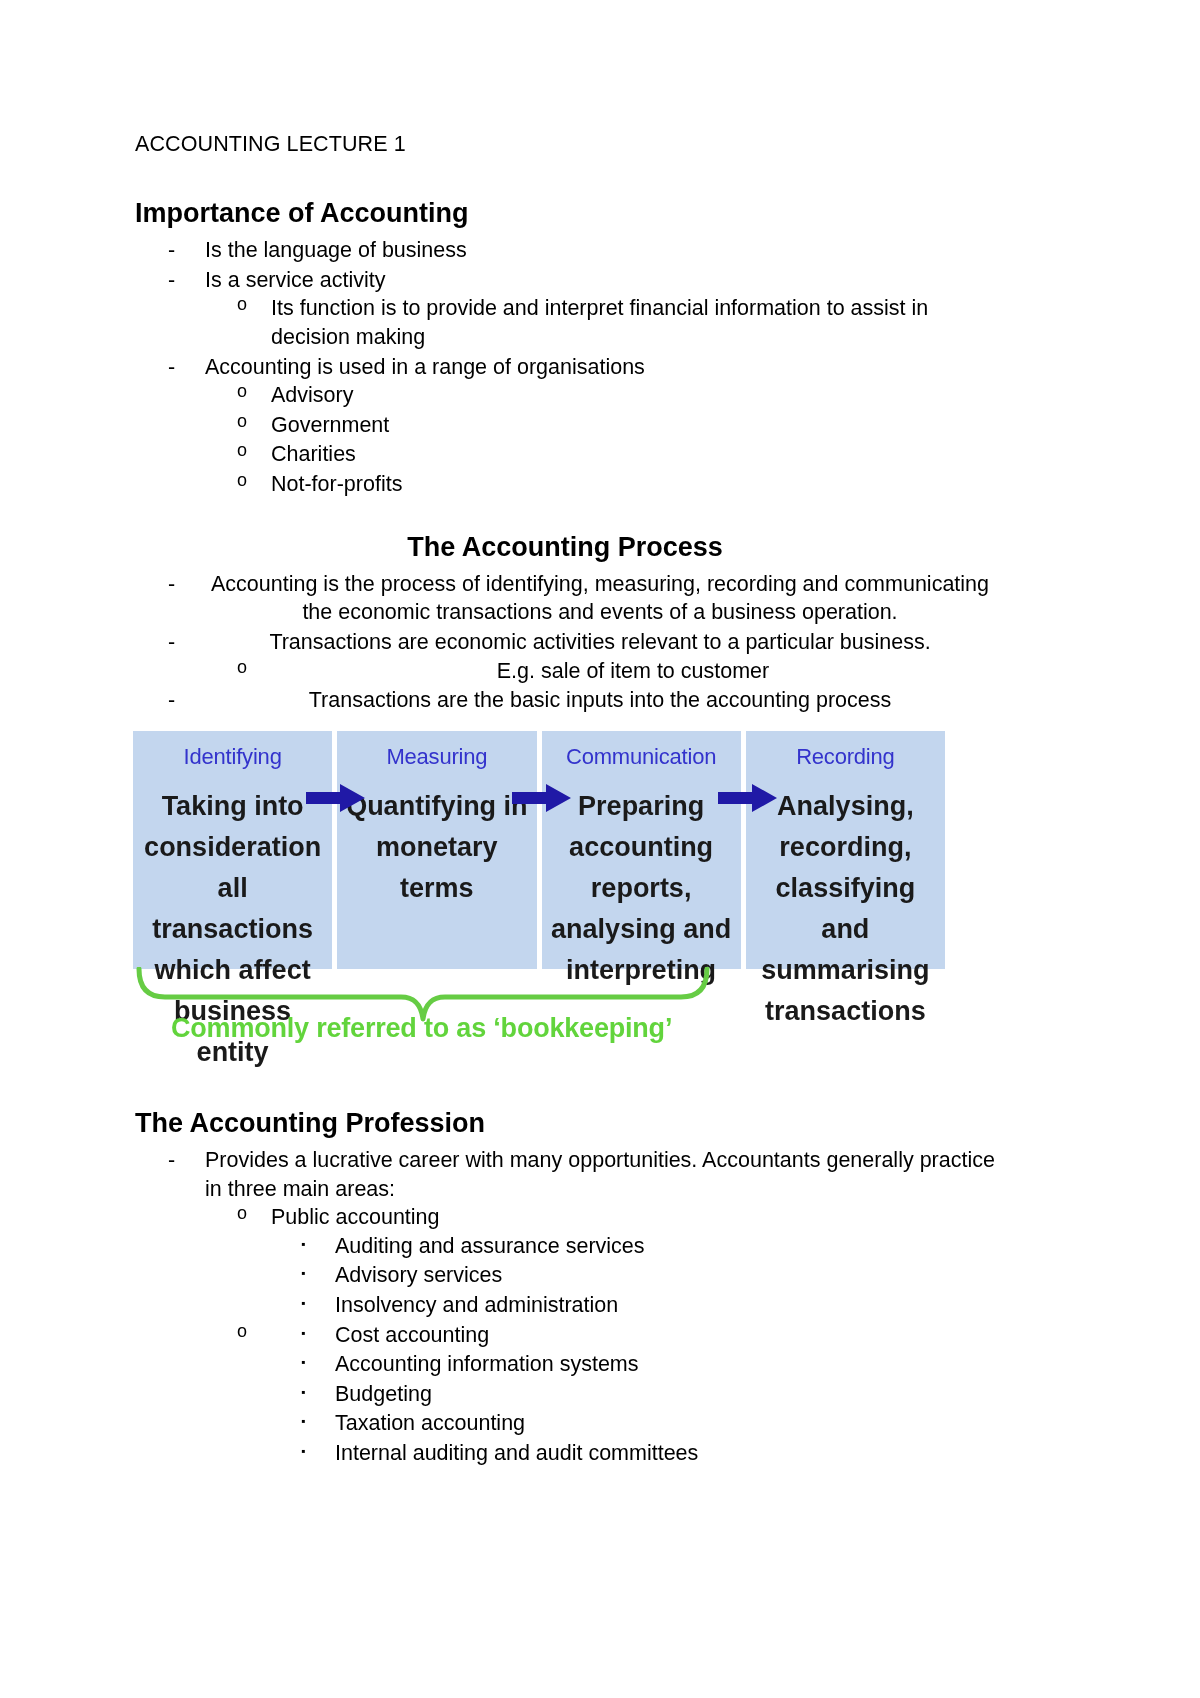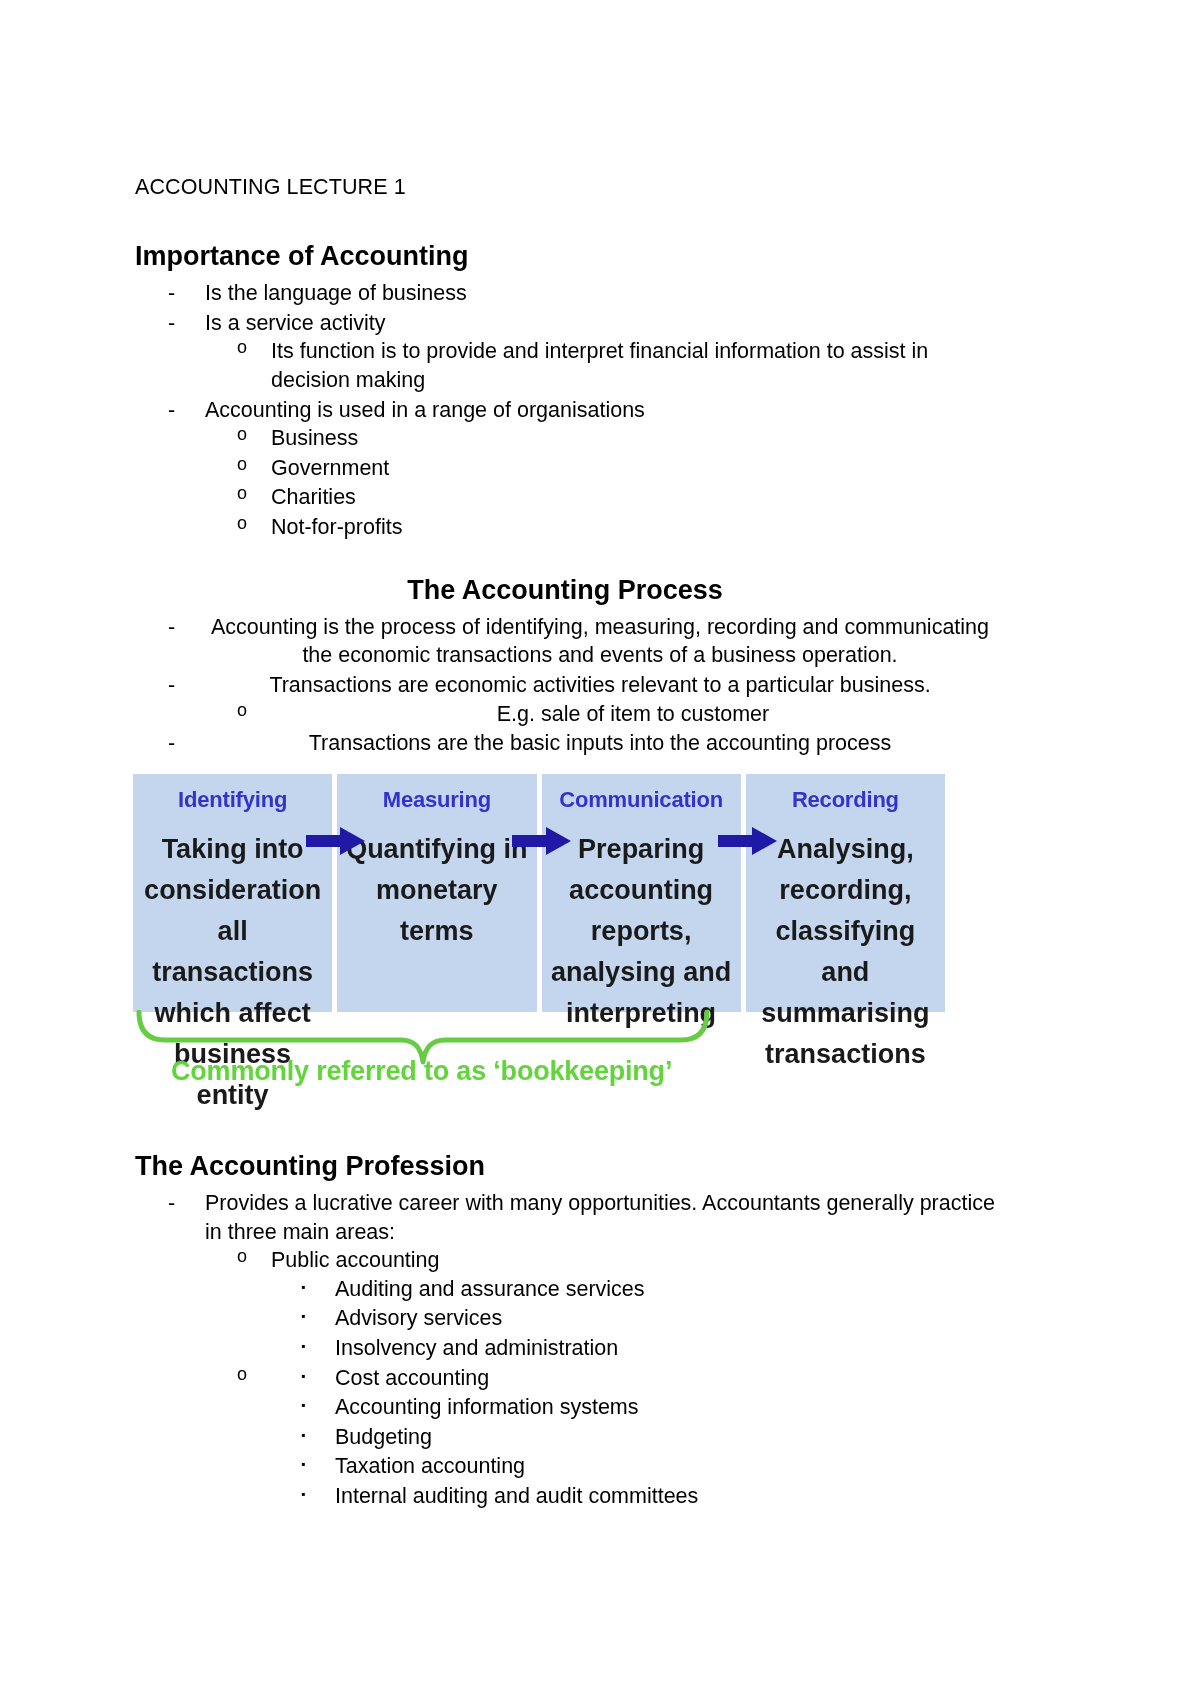--- a/index.html
+++ b/index.html
@@ -17,21 +17,20 @@
     width: 1200px;
     height: 1698px;
     background: #ffffff;
     box-sizing: border-box;
     padding: 130px 0 0 0;
     overflow: hidden;
   }
   .content {
     width: 860px;
     margin-left: 135px;
-    margin-top: 43px;
   }
 
   
   .doc-title {
     font-size: 21.5px;
     line-height: 1.35;
     letter-spacing: 0.1px;
     margin: 0 0 36px 0;
     font-weight: 400;
   }
@@ -100,21 +99,21 @@
   }
   .pbox {
     background: #c3d6ee;
     width: 201px;
     box-sizing: border-box;
     padding: 10px 6px 0 6px;
     text-align: center;
   }
   .pbox .phead {
     font-size: 22px;
-    font-weight: bold;
+    font-weight: normal;
     color: #3333cc;
     line-height: 1.42;
     margin-bottom: 14px;
     letter-spacing: -0.2px;
   }
   .pbox .pbody {
     font-size: 27px;
     font-weight: bold;
     color: #1a1a1a;
     line-height: 1.52;
@@ -175,21 +174,21 @@
               <span class="txt">Its function is to provide and interpret financial information to assist in decision making</span>
             </li>
           </ul>
         </li>
         <li>
           <span class="bullet">-</span>
           <span class="txt">Accounting is used in a range of organisations</span>
           <ul class="lvl lvl2">
             <li>
               <span class="bullet">o</span>
-              <span class="txt">Business</span>
+              <span class="txt">Advisory</span>
             </li>
             <li>
               <span class="bullet">o</span>
               <span class="txt">Government</span>
             </li>
             <li>
               <span class="bullet">o</span>
               <span class="txt">Charities</span>
             </li>
             <li>

